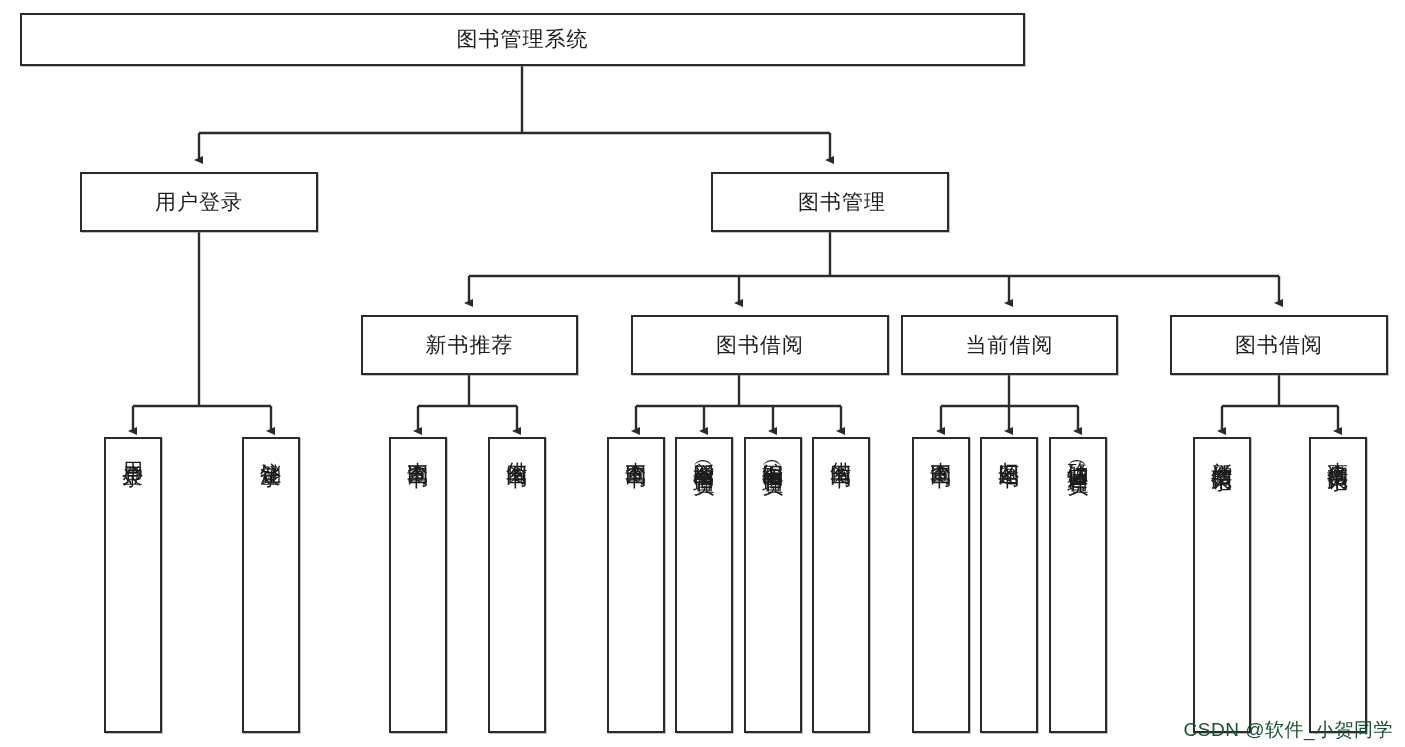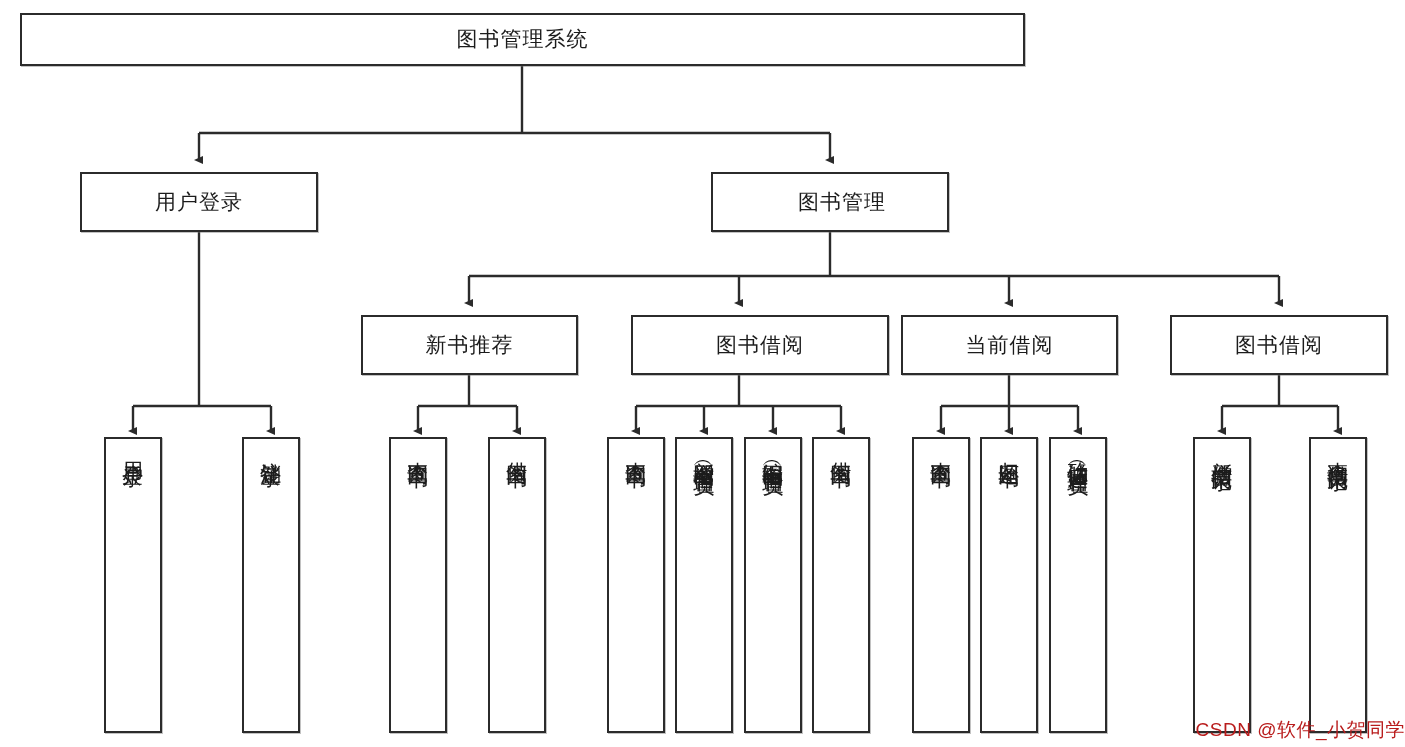--- a/index.html
+++ b/index.html
@@ -55,24 +55,24 @@
     line-height: 1.32;
     letter-spacing: 2px;
     white-space: nowrap;
     max-height: 286px;
   }
   .node.vertical.tall .label {
     max-height: 292px;
   }
   #watermark {
     position: absolute;
-    right: 0;
+    right: 12px;
     bottom: 4px;
     font-size: 19px;
-    color: #b91c1c;
+    color: #14532d;
     letter-spacing: 0.5px;
     white-space: nowrap;
     user-select: none;
   }
 </style>
 </head>
 <body>
 
 <div id="canvas">
 

